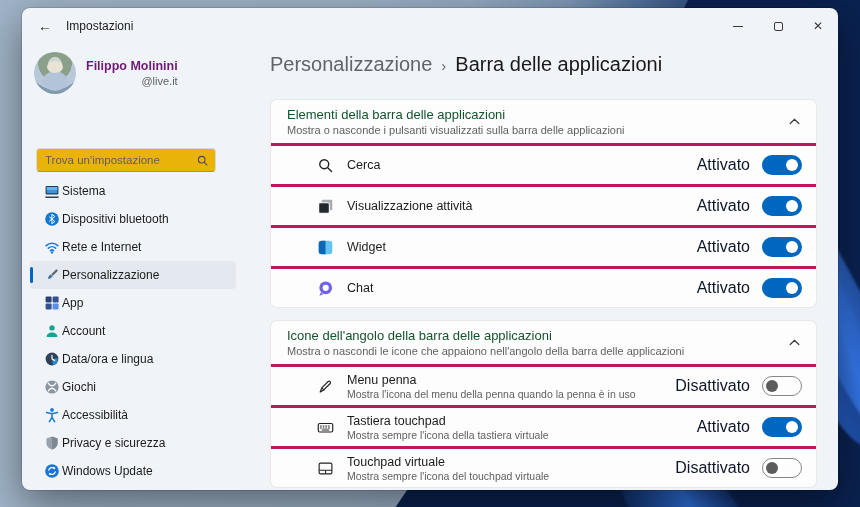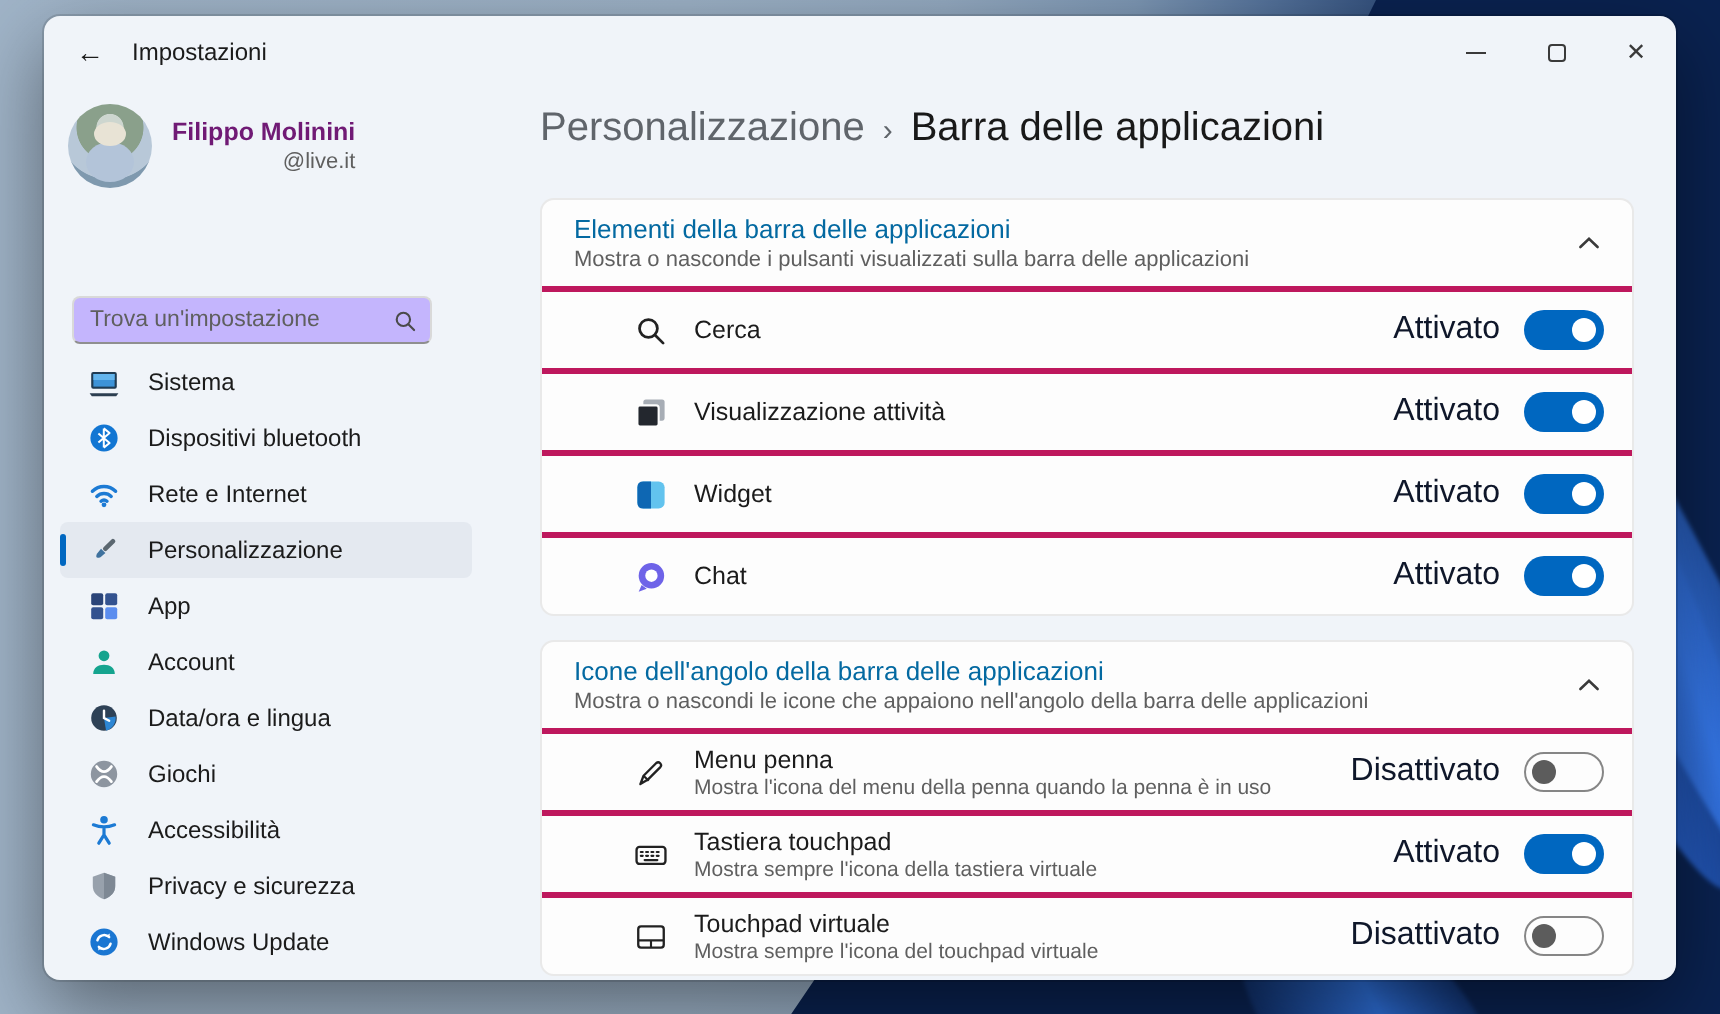--- a/index.html
+++ b/index.html
@@ -39,47 +39,47 @@
   .sidebar { position:absolute; left:0; top:36px; width:226px; bottom:0; }
   .avatar { position:absolute; left:12px; top:8px; width:42px; height:42px; border-radius:50%;
     background:radial-gradient(circle at 50% 28%,#cdd6cf 0 18%,#8aa08b 19% 45%,#b8c8d8 46% 70%,#7f99ae 71%);
     overflow:hidden; cursor:pointer; }
   .avatar::after { content:""; position:absolute; left:13px; top:9px; width:16px; height:12px; border-radius:50%;
     background:#e8e3d5; box-shadow:0 14px 0 4px #b3c4d9; }
   .user-text { position:absolute; left:64px; top:15px; cursor:pointer; }
   .user-name { font-size:12.5px; font-weight:700; color:#701a75; display:block; }
   .user-account { font-size:11px; color:#5f5f5f; display:block; text-align:right; margin-top:2px; }
 
-  .searchbox { position:absolute; left:14px; top:104px; width:180px; height:24px; background:#c4b5fd;
+  .searchbox { position:absolute; left:14px; top:104px; width:180px; height:24px; background:#eab308;
     border:1px solid #d9d9d9; border-bottom:1px solid #8f8f8f; border-radius:4px;
     display:flex; align-items:center; padding:0 6px 0 8px; }
   .searchbox input { flex:1; border:none; outline:none; font-size:11.5px; color:#1b1b1b; background:transparent;
     font-family:inherit; min-width:0; }
   .searchbox input::placeholder { color:#5f5f5f; }
 
   .nav { position:absolute; left:8px; top:133px; width:206px; }
   .nav-item { position:relative; height:28px; display:flex; align-items:center; padding-left:14px;
     border-radius:4px; cursor:pointer; color:#1b1b1b; }
   .nav-item .nicon { width:16px; height:16px; flex:0 0 16px; display:flex; }
-  .nav-item .nlabel { font-size:12px; margin-left:14px; white-space:nowrap; }
+  .nav-item .nlabel { font-size:12px; margin-left:2px; white-space:nowrap; }
   .nav-item.selected { background:#e4e9f0; }
   .nav-item.selected::before { content:""; position:absolute; left:0; top:6px; width:3px; height:16px;
     border-radius:2px; background:#0067c0; }
 
   
   .main { position:absolute; left:226px; top:36px; right:0; bottom:0; padding:9px 21px 0 22px; }
   .page-head { display:flex; align-items:baseline; height:32px; }
   .crumb-parent { font-size:20px; color:#60656b; cursor:pointer; }
   .crumb-sep { font-size:15px; color:#60656b; margin:0 9px; }
   .page-title { font-size:20px; font-weight:400; color:#191919; }
 
   .group { margin-top:14px; background:#fdfdfd; border:1px solid rgba(0,0,0,.08); border-radius:7px; overflow:hidden; }
   .group-header { display:flex; align-items:center; padding:7px 16px; min-height:39px; cursor:pointer; }
   .gh-text { flex:1; }
-  .gh-title { font-size:13px; color:#0369a1; display:block; }
+  .gh-title { font-size:13px; color:#14532d; display:block; }
   .gh-sub { font-size:11px; color:#5f5f5f; display:block; margin-top:2px; }
   .chev { flex:0 0 auto; margin-left:12px; display:flex; }
 
   .row { display:flex; align-items:center; height:41px; border-top:3px solid #be185d; padding:0 14px 0 46px; }
   .ricon { width:17px; height:17px; flex:0 0 17px; display:flex; }
   .rtext { margin-left:13px; flex:1; min-width:0; }
   .rlabel { font-size:12.5px; color:#1b1b1b; display:block; }
   .rdesc { font-size:10.5px; color:#5f5f5f; display:block; margin-top:1px; }
   .rstatus { font-size:16px; color:#0f172a; margin-right:12px; }
 

